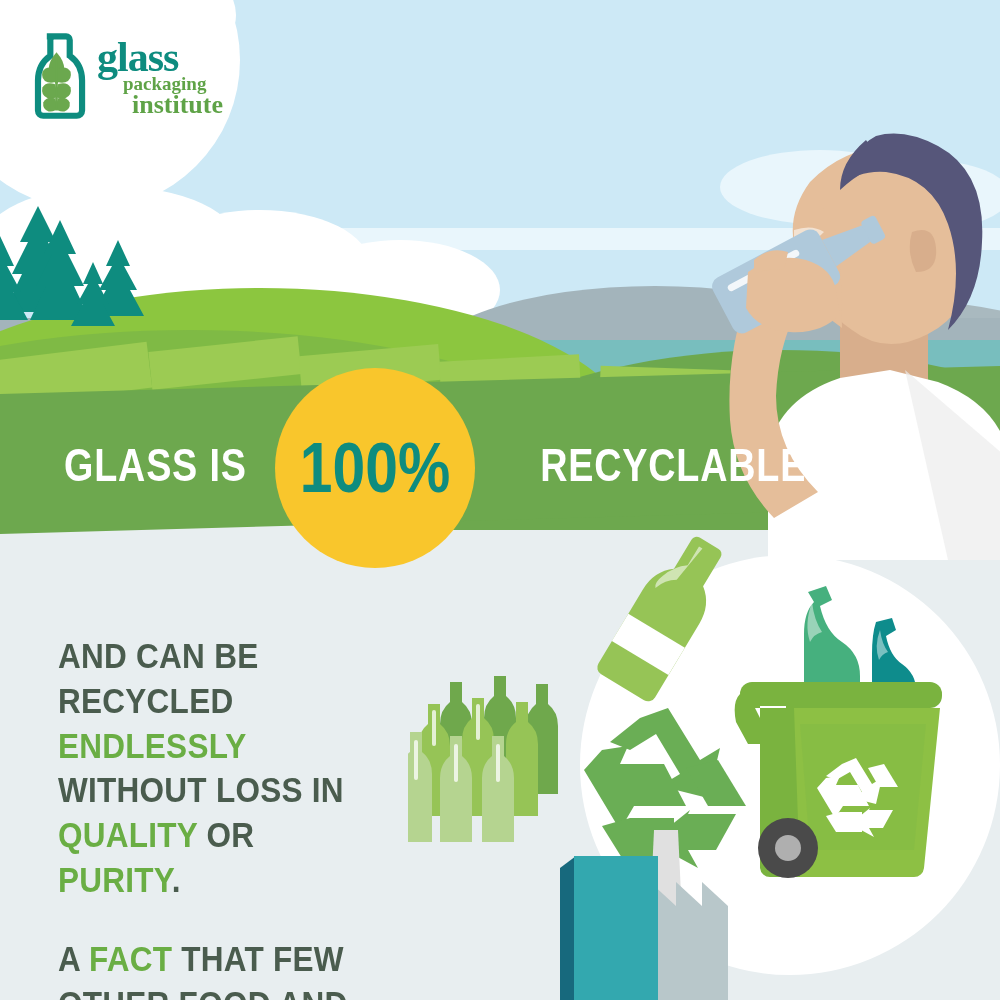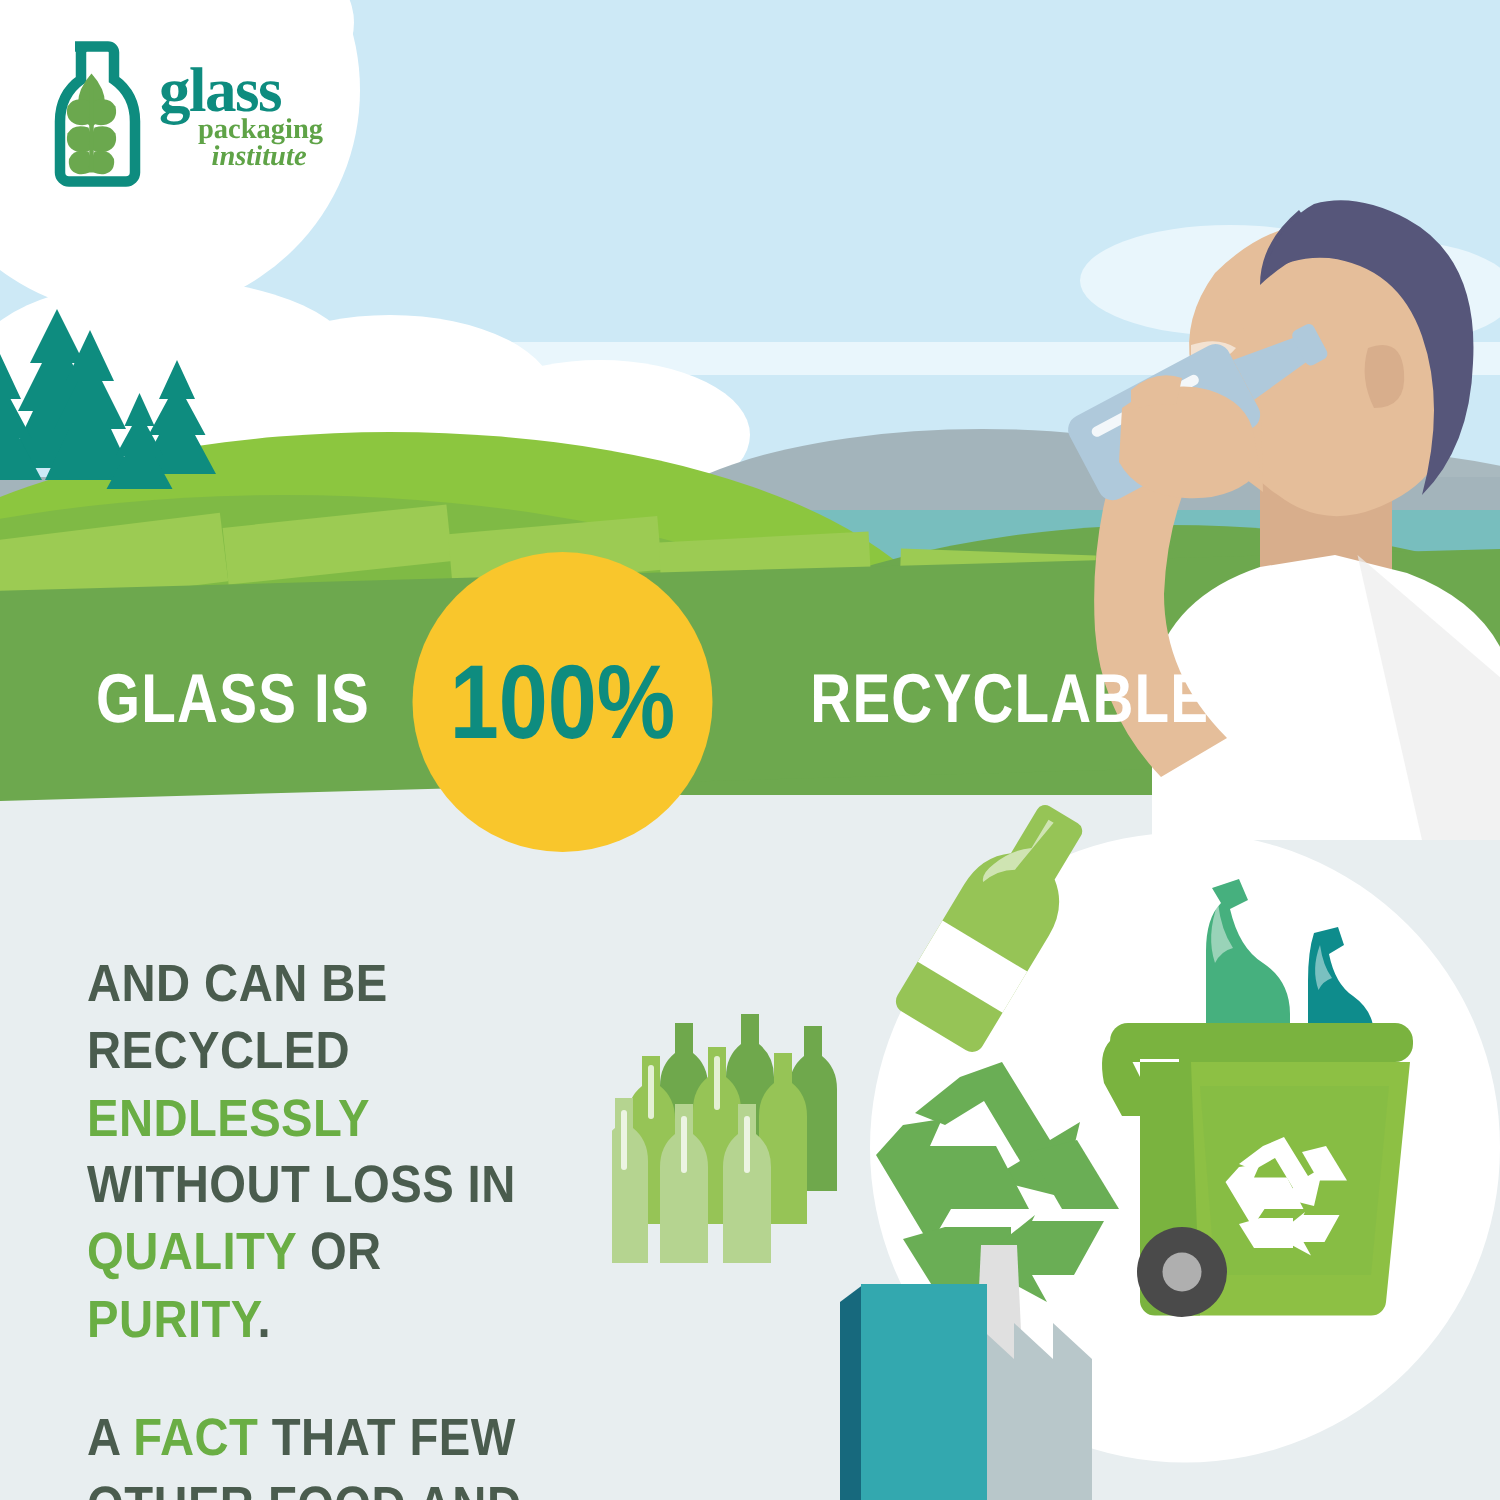--- a/index.html
+++ b/index.html
@@ -53,22 +53,22 @@
   #logotext{position:relative;top:2px;}
   .lg-glass{
     font-family:"Liberation Serif",serif;font-weight:bold;font-size:42px;
     color:#0E8C7F;line-height:.82;letter-spacing:-1px;
   }
   .lg-pack{
     font-family:"Liberation Serif",serif;font-weight:bold;font-size:19px;
     color:#5FA347;line-height:.95;letter-spacing:0px;margin-left:26px;
   }
   .lg-inst{
-    font-family:"Liberation Serif",serif;font-weight:bold;font-size:19px;
-    color:#5FA347;line-height:.95;margin-left:35px;font-style:italic;
+    font-family:"Liberation Serif",serif;font-weight:bold;font-size:26px;
+    color:#5FA347;line-height:.95;margin-left:35px;
   }
   
   #headline{
     position:absolute;left:200px;top:42px;width:620px;text-align:center;z-index:35;
   }
   #h1{
     font-family:"Liberation Sans Narrow","Liberation Sans",sans-serif;
     font-weight:bold;font-size:86px;color:#0E8C7F;line-height:.95;
     letter-spacing:1px;transform:scaleX(.88);
   }

